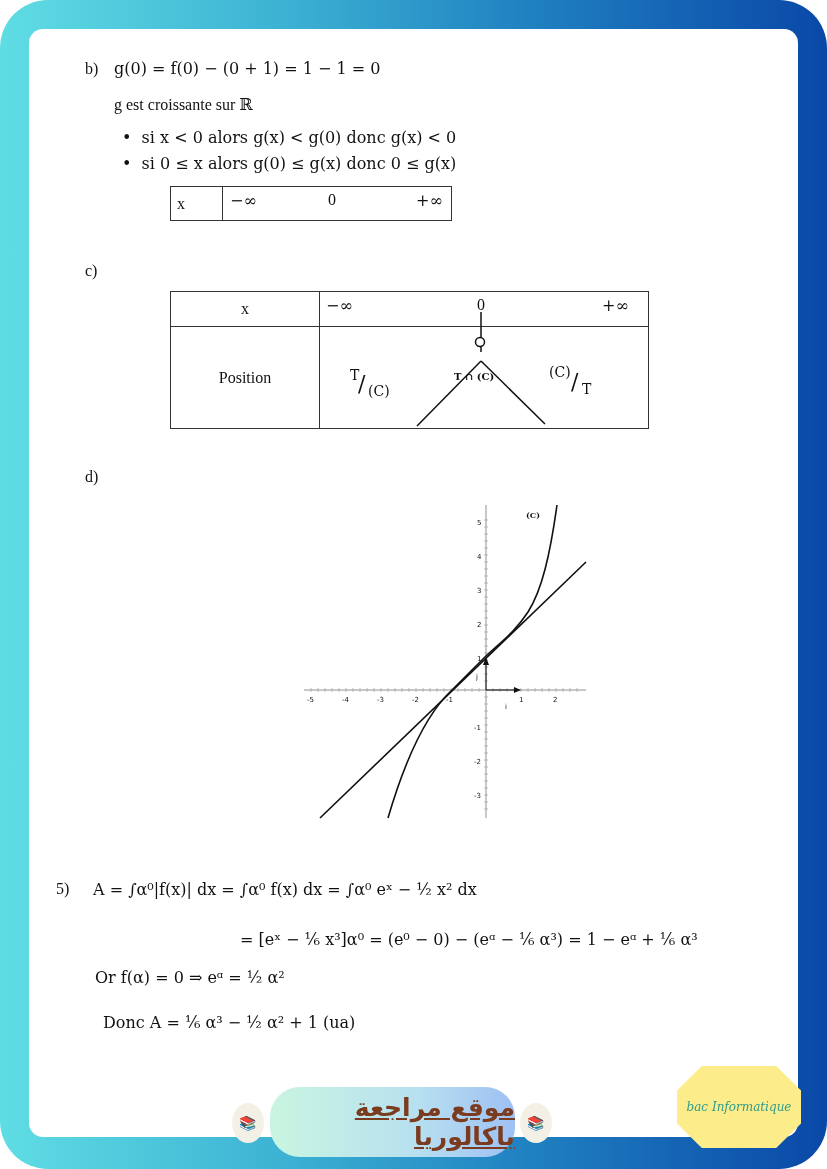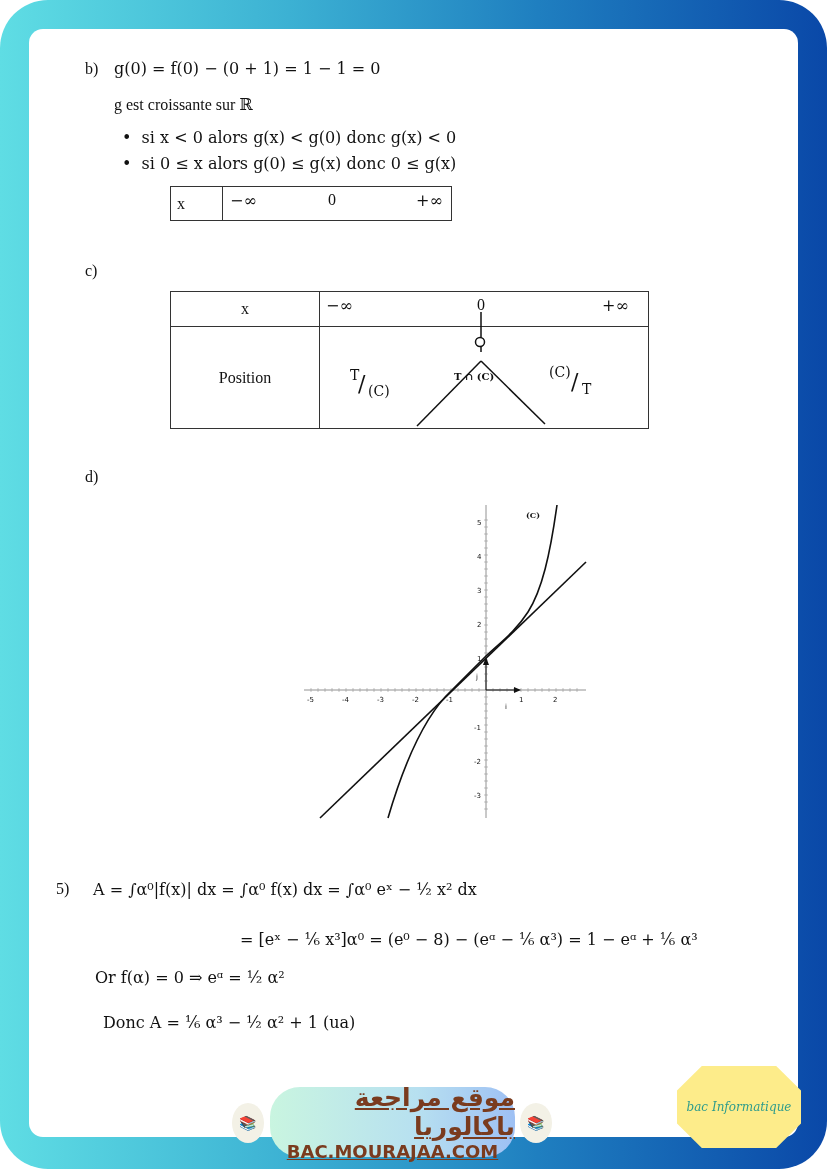--- a/index.html
+++ b/index.html
@@ -196,25 +196,24 @@
   <text x="476" y="679" font-family="DejaVu Sans, sans-serif" font-size="7" fill="#111">j</text>
 
   <line x1="320" y1="818" x2="586" y2="562" stroke="#111" stroke-width="1.6"></line>
 
   <path d="M 388 818 C 405 760, 425 715, 452 690 C 470 672, 478 664, 486 656 C 502 641, 515 632, 528 612 C 542 590, 550 555, 557 505" fill="none" stroke="#111" stroke-width="1.6"></path>
   <text x="526" y="518" font-family="DejaVu Serif, serif" font-size="8" font-weight="bold" fill="#111">(C)</text>
 </svg>
 
 <div class="abs t16" style="left:56px;top:880px;">5)</div>
 <div class="abs math t16" style="left:93px;top:880px;">A = ∫α⁰|f(x)|  dx   = ∫α⁰ f(x)  dx  = ∫α⁰ eˣ − ½ x²   dx</div>
-<div class="abs math t16" style="left:240px;top:930px;">= [eˣ − ⅙ x³]α⁰  = (e⁰ − 8) − (eᵅ − ⅙ α³) = 1 − eᵅ + ⅙ α³</div>
+<div class="abs math t16" style="left:240px;top:930px;">= [eˣ − ⅙ x³]α⁰  = (e⁰ − 0) − (eᵅ − ⅙ α³) = 1 − eᵅ + ⅙ α³</div>
 <div class="abs math t16" style="left:95px;top:968px;">Or  f(α) = 0   ⇒ eᵅ = ½ α²</div>
 <div class="abs math t16" style="left:103px;top:1013px;">Donc  A = ⅙ α³ − ½ α² + 1  (ua)</div>
 
 <div class="logo-circle" style="left:232px;top:1103px;">📚</div>
 <div class="banner">
   <div class="ar">موقع مراجعة  باكالوريا</div>
-  <div class="en">BAC.MOURAJAA.COM</div>
 </div>
 <div class="logo-circle" style="left:520px;top:1103px;">📚</div>
 <div class="octa">
     <span>bac Informatique</span>
   </div>
 
 </body></html>

